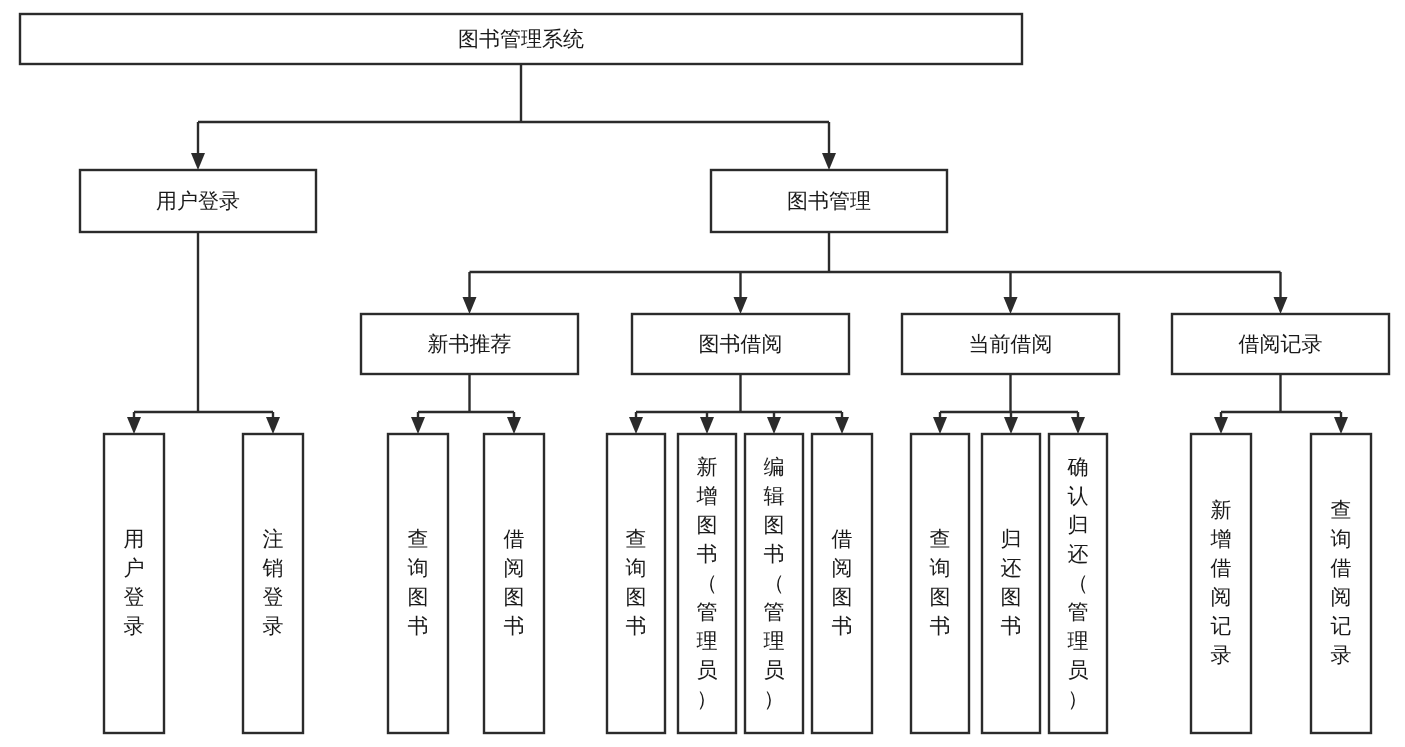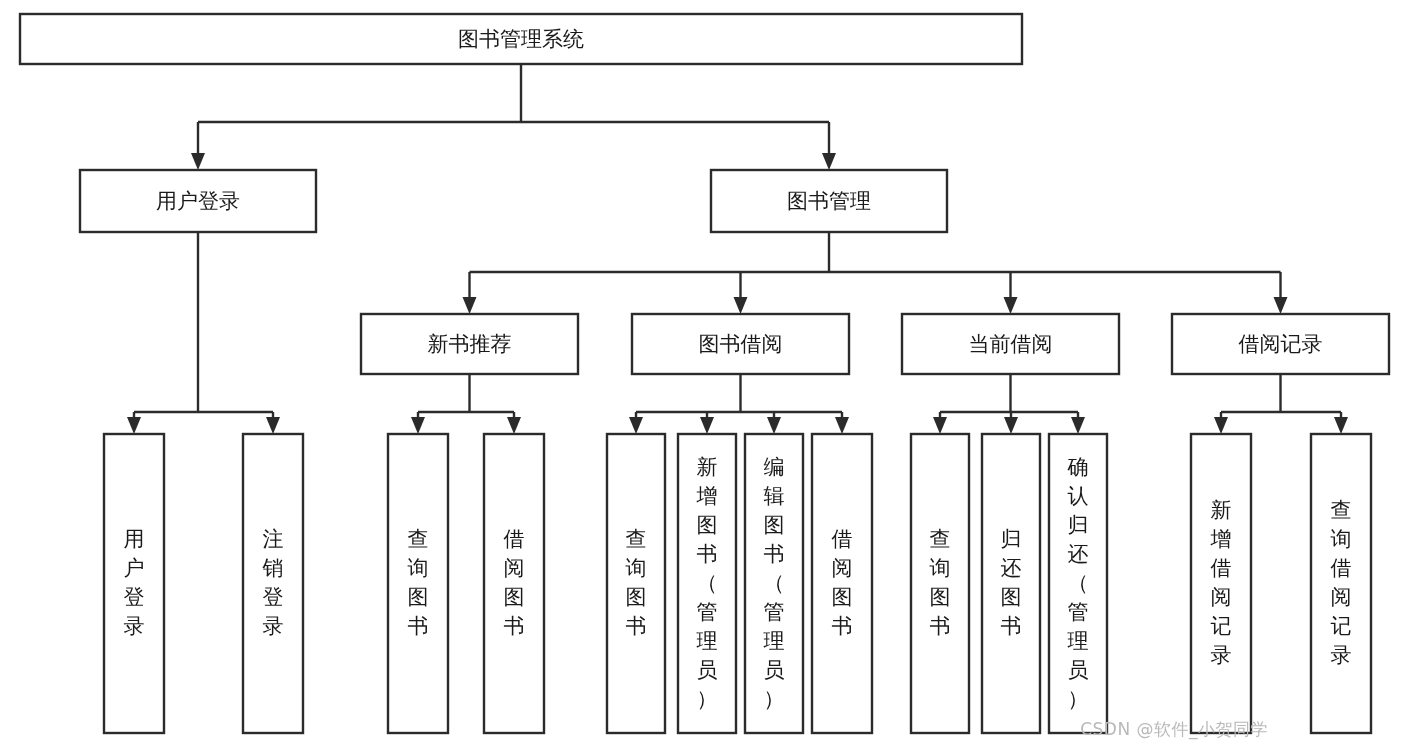--- a/index.html
+++ b/index.html
@@ -202,14 +202,13 @@
         <g>
           <rect x="1191" y="434" width="60" height="299" class="node-box"></rect>
           <text x="1221" y="517" class="node-label-vert"><tspan x="1221" dy="0">新</tspan><tspan x="1221" dy="29">增</tspan><tspan x="1221" dy="29">借</tspan><tspan x="1221" dy="29">阅</tspan><tspan x="1221" dy="29">记</tspan><tspan x="1221" dy="29">录</tspan></text>
         </g>
         <g>
           <rect x="1311" y="434" width="60" height="299" class="node-box"></rect>
           <text x="1341" y="517" class="node-label-vert"><tspan x="1341" dy="0">查</tspan><tspan x="1341" dy="29">询</tspan><tspan x="1341" dy="29">借</tspan><tspan x="1341" dy="29">阅</tspan><tspan x="1341" dy="29">记</tspan><tspan x="1341" dy="29">录</tspan></text>
         </g>
       </g>
   </svg>
-  <div class="watermark">CSDN @软件_小贺同学</div>
 </div>
 
 </body></html>

